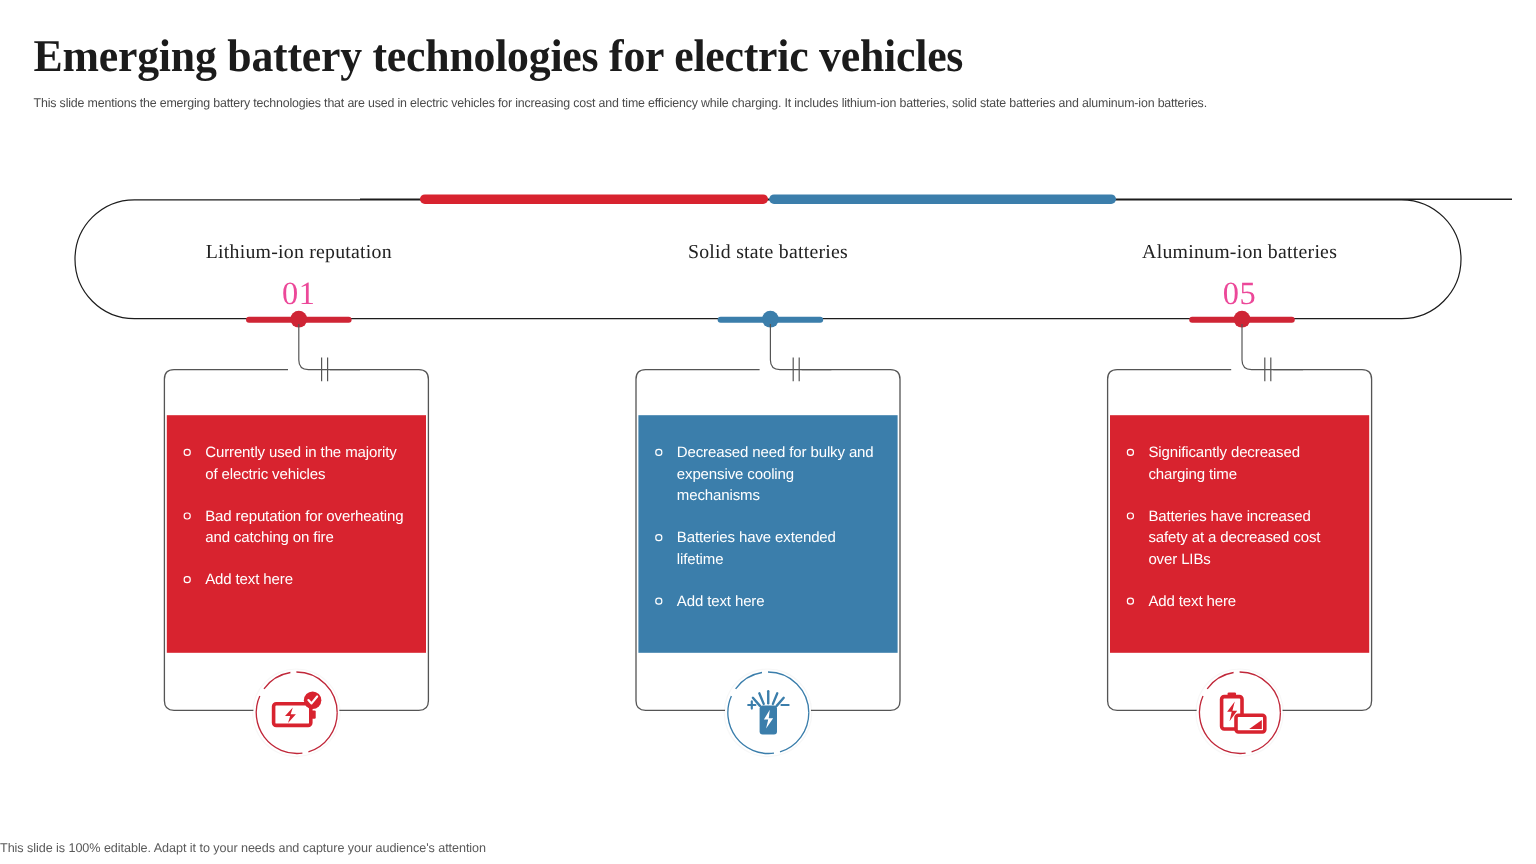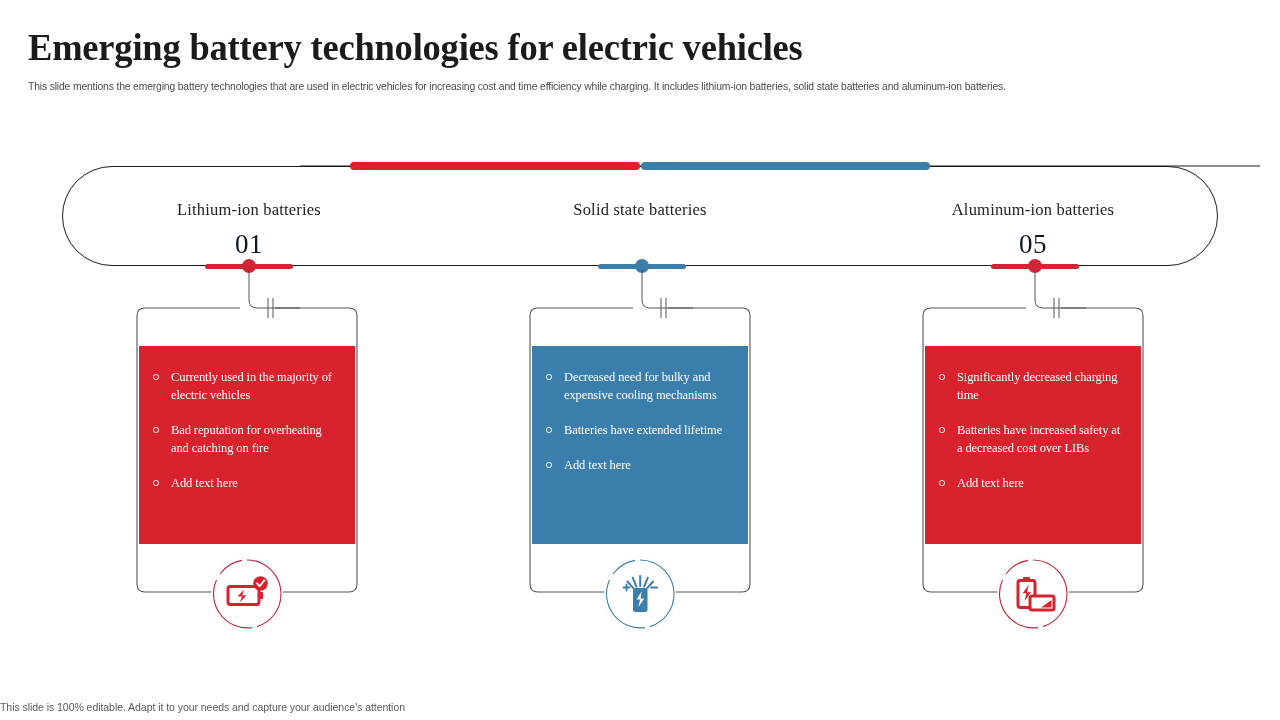--- a/index.html
+++ b/index.html
@@ -85,21 +85,21 @@
   .col-head .ch-title {
     font-family: "Liberation Serif", serif;
     font-size: 16.5px;
     color: #222222;
     letter-spacing: 0.2px;
     white-space: nowrap;
   }
   .col-head .ch-num {
     font-family: "Liberation Serif", serif;
     font-size: 27px;
-    color: #0f172a;
+    color: #ec4899;
     margin-top: 9px;
     letter-spacing: 0.5px;
   }
 
   
   .marker {
     position: absolute;
     top: 262px;
     width: 88px;
     height: 8px;
@@ -130,21 +130,20 @@
     pointer-events: none;
   }
 
   
   .card {
     position: absolute;
     width: 224px;
     top: 306px;
     height: 288px;
     box-sizing: border-box;
-    font-family: Liberation Serif, serif;
   }
   .card .card-frame {
     position: absolute;
     left: 0; top: 0;
     width: 100%; height: 100%;
   }
   .card .panel {
     position: absolute;
     left: 4px;
     top: 40px;
@@ -221,21 +220,21 @@
   <div class="capsule"></div>
 
   <svg class="connector" style="left:300px; top:160px;" width="960" height="12" viewBox="0 0 960 12">
     <line x1="0" y1="6" x2="960" y2="6" stroke="#1c1c1c" stroke-width="1.2"></line>
   </svg>
 
   <div class="topbar-red"></div>
   <div class="topbar-blue"></div>
 
   <div class="col-head" style="left:84px; top:200px;">
-    <div class="ch-title">Lithium-ion batteries</div>
+    <div class="ch-title">Lithium-ion reputation</div>
     <div class="ch-num">01</div>
   </div>
   <div class="marker red" style="left:205px;">
     <div class="bar"></div>
     <div class="dot"></div>
   </div>
   <svg class="connector" style="left:230px; top:270px;" width="70" height="48" viewBox="0 0 70 48">
     <path d="M19,0 L19,30 Q19,38 27,38 L70,38" fill="none" stroke="#555" stroke-width="1"></path>
     <line x1="38" y1="28" x2="38" y2="48" stroke="#555" stroke-width="1"></line>
     <line x1="43" y1="28" x2="43" y2="48" stroke="#555" stroke-width="1"></line>

